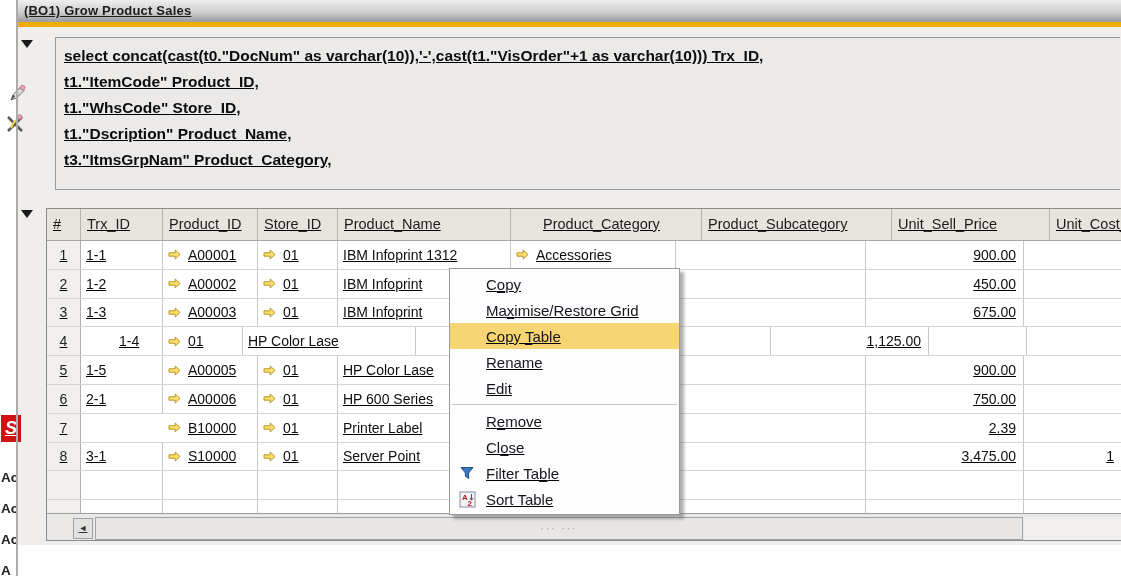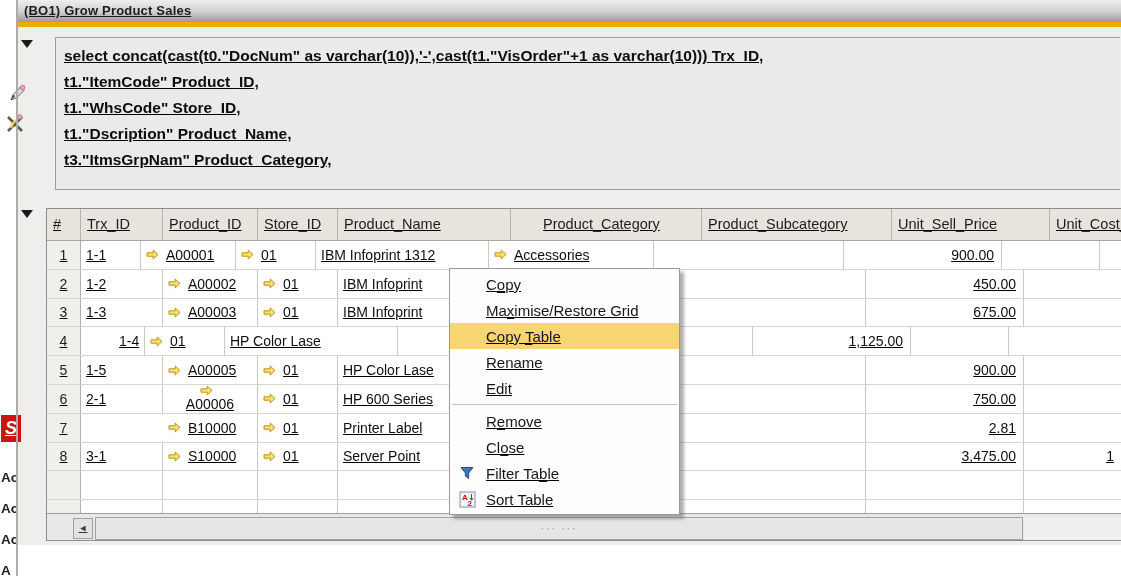--- a/index.html
+++ b/index.html
@@ -103,21 +103,21 @@
         <div class="hcell" style="width: 165px; margin-left: 26px;">Product_Category</div>
         <div class="hcell" style="width: 190px;">Product_Subcategory</div>
         <div class="hcell" style="width: 158px;">Unit_Sell_Price</div>
         <div class="hcell" style="width: 98px;">Unit_Cost_</div>
       </div>
     <div id="gbody">
         <div class="grow">
           <div class="cell num" style="width: 34px;">
             <span>1</span>
           </div>
-          <div class="cell" style="width: 60px;">
+          <div class="cell" style="width: 82px;">
             <span>1-1</span>
           </div>
           <div class="cell" style="width: 95px;">
   <span class="arrow">
     <svg width="13" height="11" viewBox="0 0 13 11">
       <path d="M1 3.8 H7.2 V1 L12 5.5 L7.2 10 V7.2 H1 Z" fill="#fbe06a" stroke="#b99428" stroke-width="1"></path>
     </svg>
   </span>
 <span>A00001</span>
           </div>
@@ -209,21 +209,21 @@
           <div class="cell" style="width: 190px;"></div>
           <div class="cell right" style="width: 158px;">
             <span>675.00</span>
           </div>
           <div class="cell right" style="width: 98px;"></div>
         </div>
         <div class="grow">
           <div class="cell num" style="width: 34px;">
             <span>4</span>
           </div>
-          <div class="cell" style="width: 64px; padding-left: 38px;">
+          <div class="cell" style="width: 82px; padding-left: 38px;">
             <span>1-4</span>
           </div>
           <div class="cell" style="width: 80px;">
   <span class="arrow">
     <svg width="13" height="11" viewBox="0 0 13 11">
       <path d="M1 3.8 H7.2 V1 L12 5.5 L7.2 10 V7.2 H1 Z" fill="#fbe06a" stroke="#b99428" stroke-width="1"></path>
     </svg>
   </span>
 <span>01</span>
           </div>
@@ -270,21 +270,21 @@
           </div>
           <div class="cell right" style="width: 98px;"></div>
         </div>
         <div class="grow">
           <div class="cell num" style="width: 34px;">
             <span>6</span>
           </div>
           <div class="cell" style="width: 82px;">
             <span>2-1</span>
           </div>
-          <div class="cell" style="width: 95px; flex-direction: column;">
+          <div class="cell" style="width: 95px;">
   <span class="arrow">
     <svg width="13" height="11" viewBox="0 0 13 11">
       <path d="M1 3.8 H7.2 V1 L12 5.5 L7.2 10 V7.2 H1 Z" fill="#fbe06a" stroke="#b99428" stroke-width="1"></path>
     </svg>
   </span>
 <span>A00006</span>
           </div>
           <div class="cell" style="width: 80px;">
   <span class="arrow">
     <svg width="13" height="11" viewBox="0 0 13 11">
@@ -325,21 +325,21 @@
     </svg>
   </span>
 <span>01</span>
           </div>
           <div class="cell" style="width: 173px;">
             <span>Printer Label</span>
           </div>
           <div class="cell" style="width: 165px;"></div>
           <div class="cell" style="width: 190px;"></div>
           <div class="cell right" style="width: 158px;">
-            <span>2.81</span>
+            <span>2.39</span>
           </div>
           <div class="cell right" style="width: 98px;"></div>
         </div>
         <div class="grow">
           <div class="cell num" style="width: 34px;">
             <span>8</span>
           </div>
           <div class="cell" style="width: 82px;">
             <span>3-1</span>
           </div>

